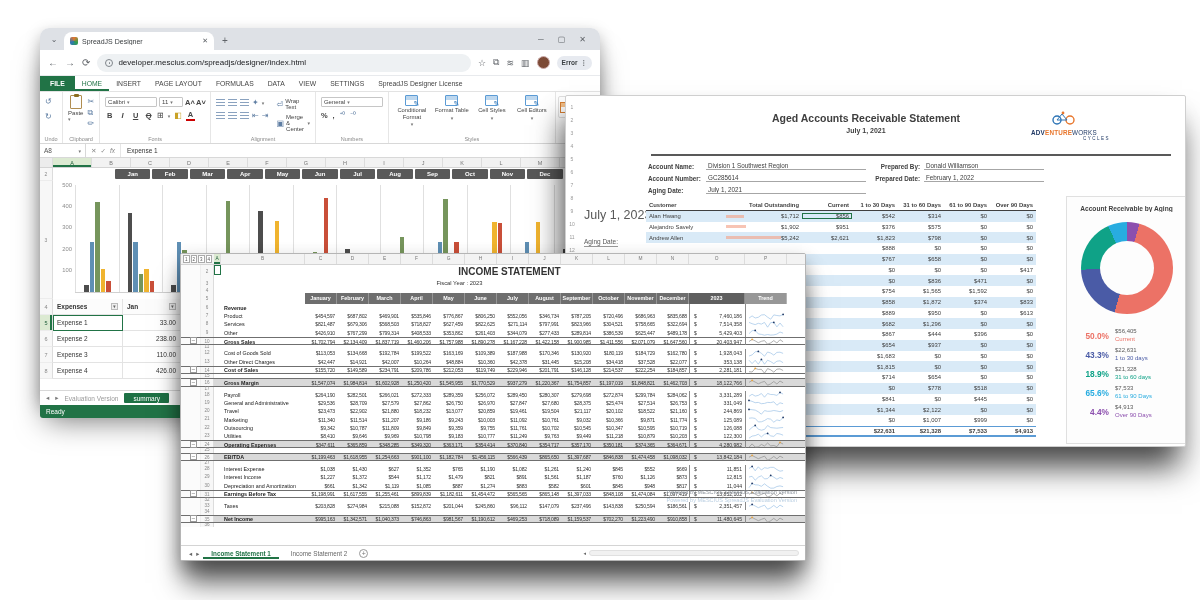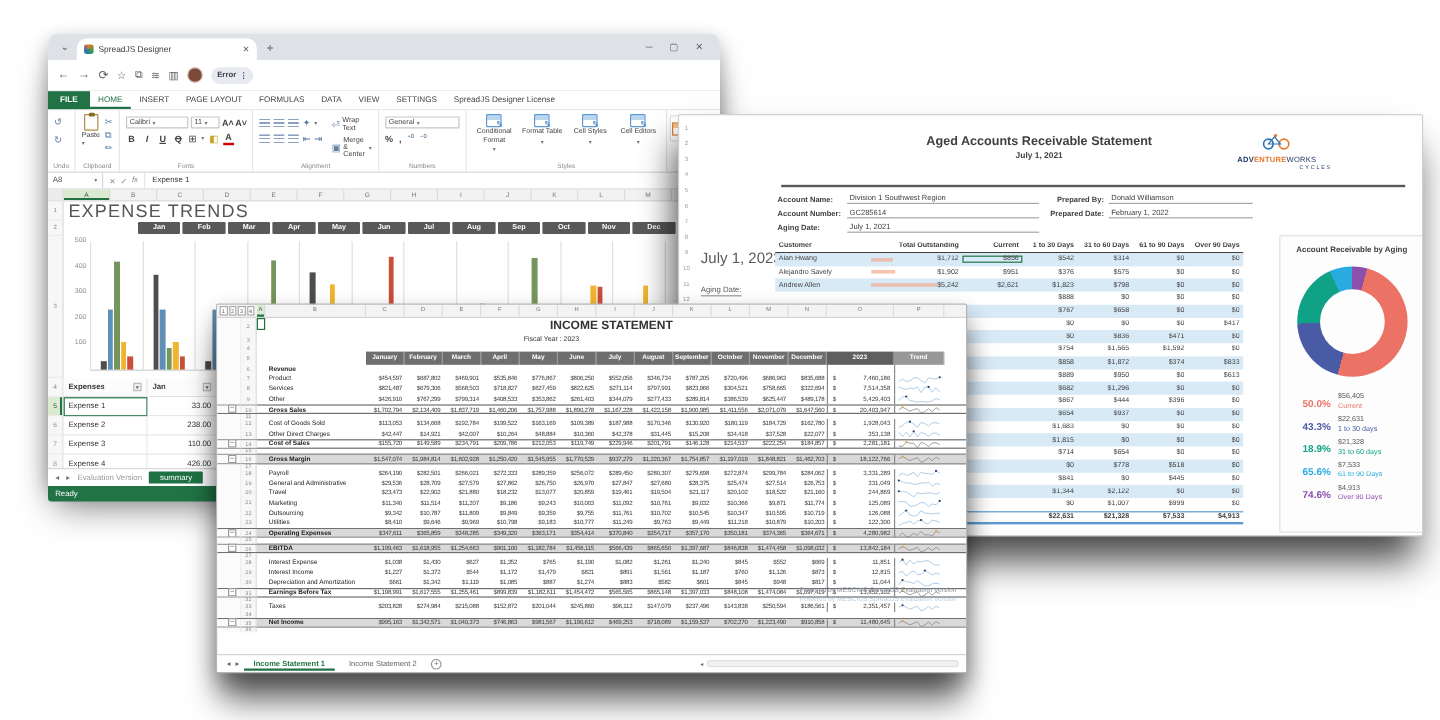--- a/index.html
+++ b/index.html
@@ -187,20 +187,24 @@
       <div class="wctrls">
         <span>─</span>
         <span>▢</span>
         <span>✕</span>
       </div>
     </div>
     <div class="toolbar">
       <span class="navbtn">←</span>
       <span class="navbtn">→</span>
       <span class="navbtn">⟳</span>
+      <div class="urlpill">
+        <span class="siteinfo"></span>
+        <span class="urltext nowrap">developer.mescius.com/spreadjs/designer/index.html</span>
+      </div>
       <span class="tbicon">☆</span>
       <span class="tbicon">⧉</span>
       <span class="tbicon">≋</span>
       <span class="tbicon">▥</span>
       <span class="avatar"></span>
       <span class="errpill">
           <span>Error</span>
           <span>⋮</span>
         </span>
     </div>
@@ -360,24 +364,20 @@
         <div class="chcell">G</div>
         <div class="chcell">H</div>
         <div class="chcell">I</div>
         <div class="chcell">J</div>
         <div class="chcell">K</div>
         <div class="chcell">L</div>
         <div class="chcell">M</div>
         <div class="chcell">N</div>
       </div>
     <div class="sheet">
-      <div class="srow" style="height:16px;">
-        <div class="gut" style="line-height:16px;">1</div>
-        <div class="exp-title nowrap" style="flex:1;">EXPENSE TRENDS</div>
-      </div>
       <div class="srow" style="height:13px;">
         <div class="gut" style="line-height:13px;">2</div>
         <div class="mslabs" style="flex:1;">
             <div class="mslab">Jan</div>
             <div class="mslab">Feb</div>
             <div class="mslab">Mar</div>
             <div class="mslab">Apr</div>
             <div class="mslab">May</div>
             <div class="mslab">Jun</div>
             <div class="mslab">Jul</div>
@@ -1114,21 +1114,21 @@
             </div>
           </div>
           <div class="lrow">
             <div class="lpct" style="color: rgb(40, 172, 224);">65.6%</div>
             <div>
               <div class="lamt">$7,533</div>
               <div class="llab nowrap" style="color: rgb(40, 172, 224);">61 to 90 Days</div>
             </div>
           </div>
           <div class="lrow">
-            <div class="lpct" style="color: rgb(140, 79, 174);">74.6%</div>
+            <div class="lpct" style="color: rgb(140, 79, 174);">4.4%</div>
             <div>
               <div class="lamt">$4,913</div>
               <div class="llab nowrap" style="color: rgb(140, 79, 174);">Over 90 Days</div>
             </div>
           </div>
         </div>
     </div>
   </div>
 
   <div class="win" id="win-income">

